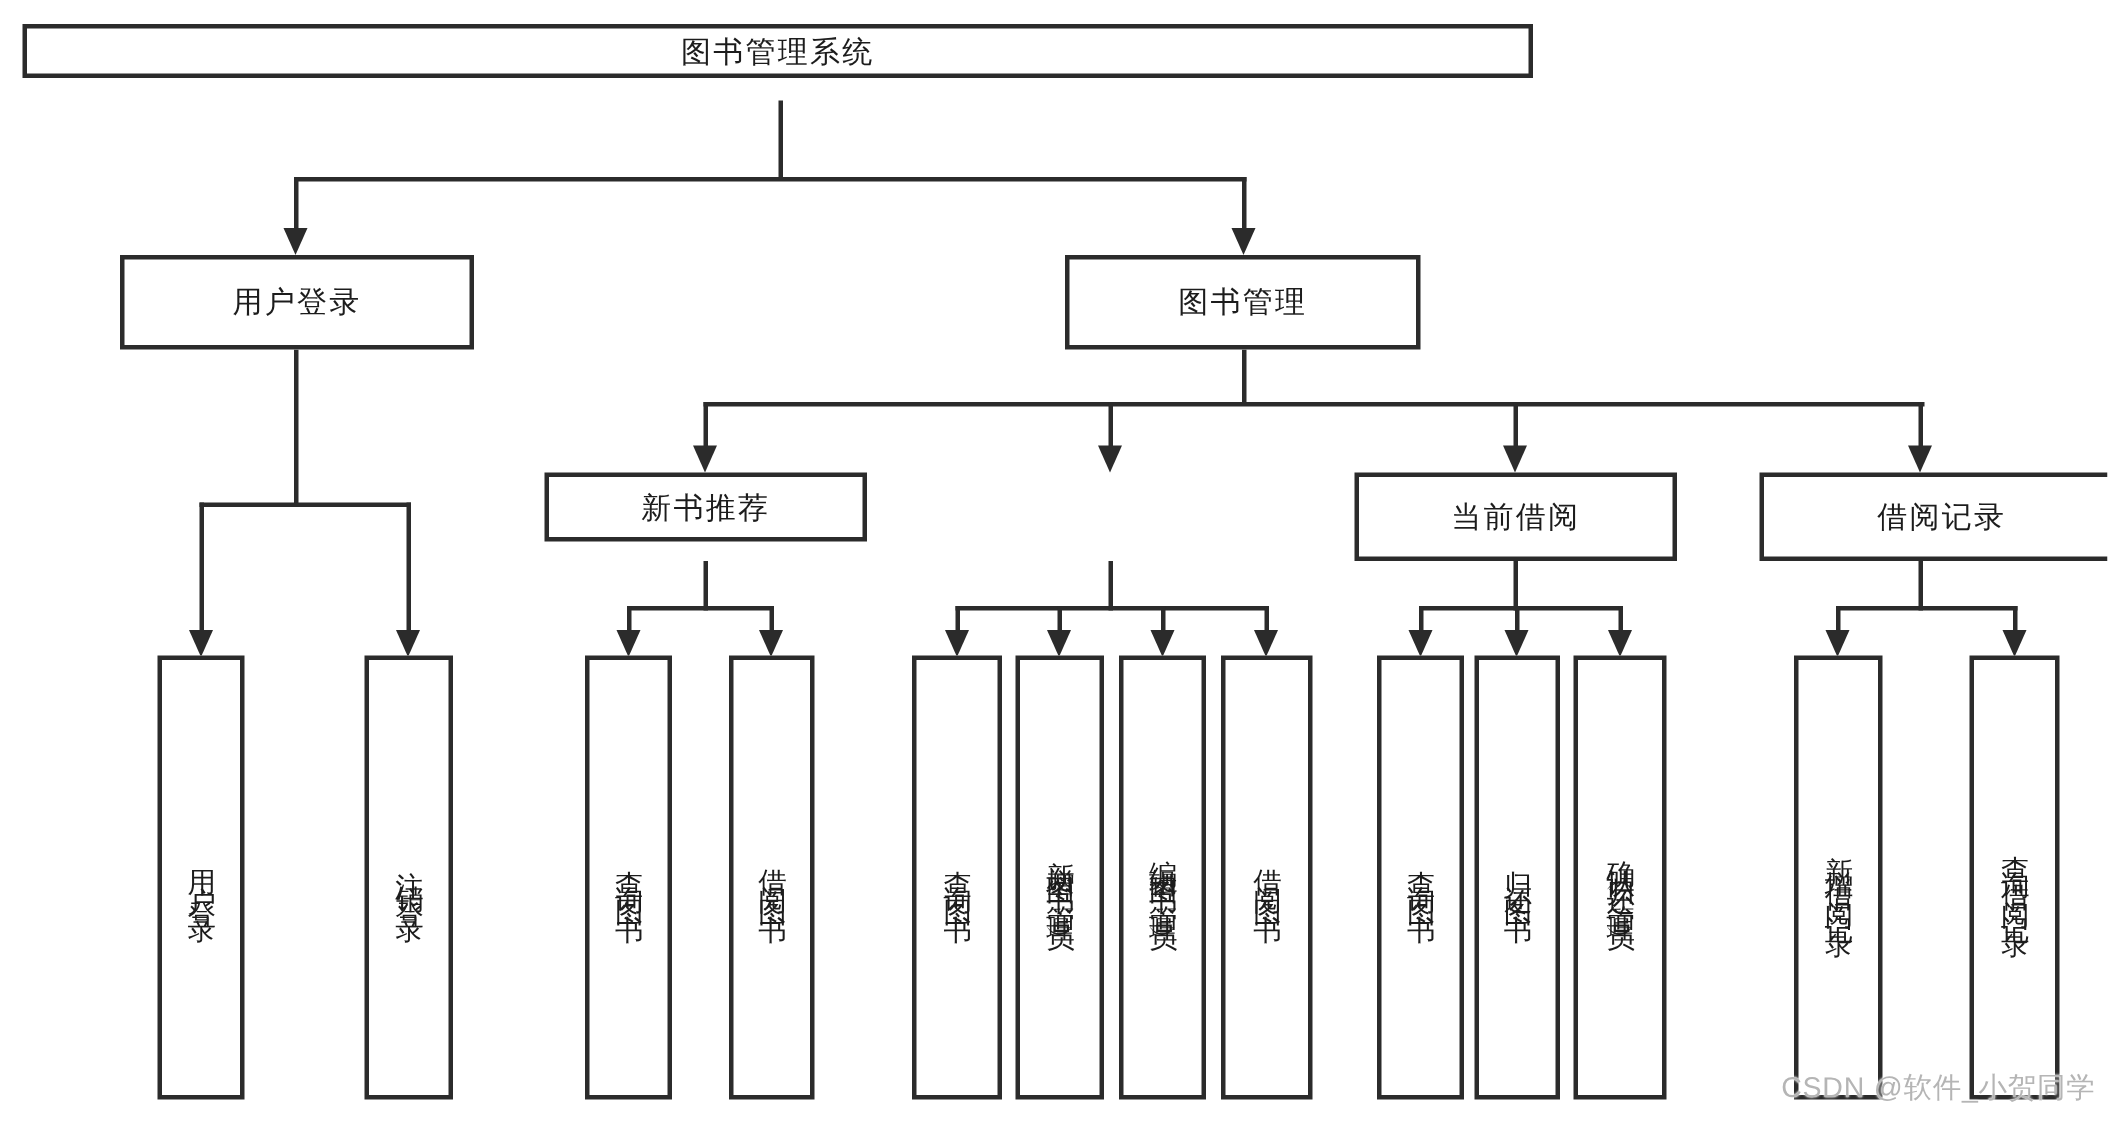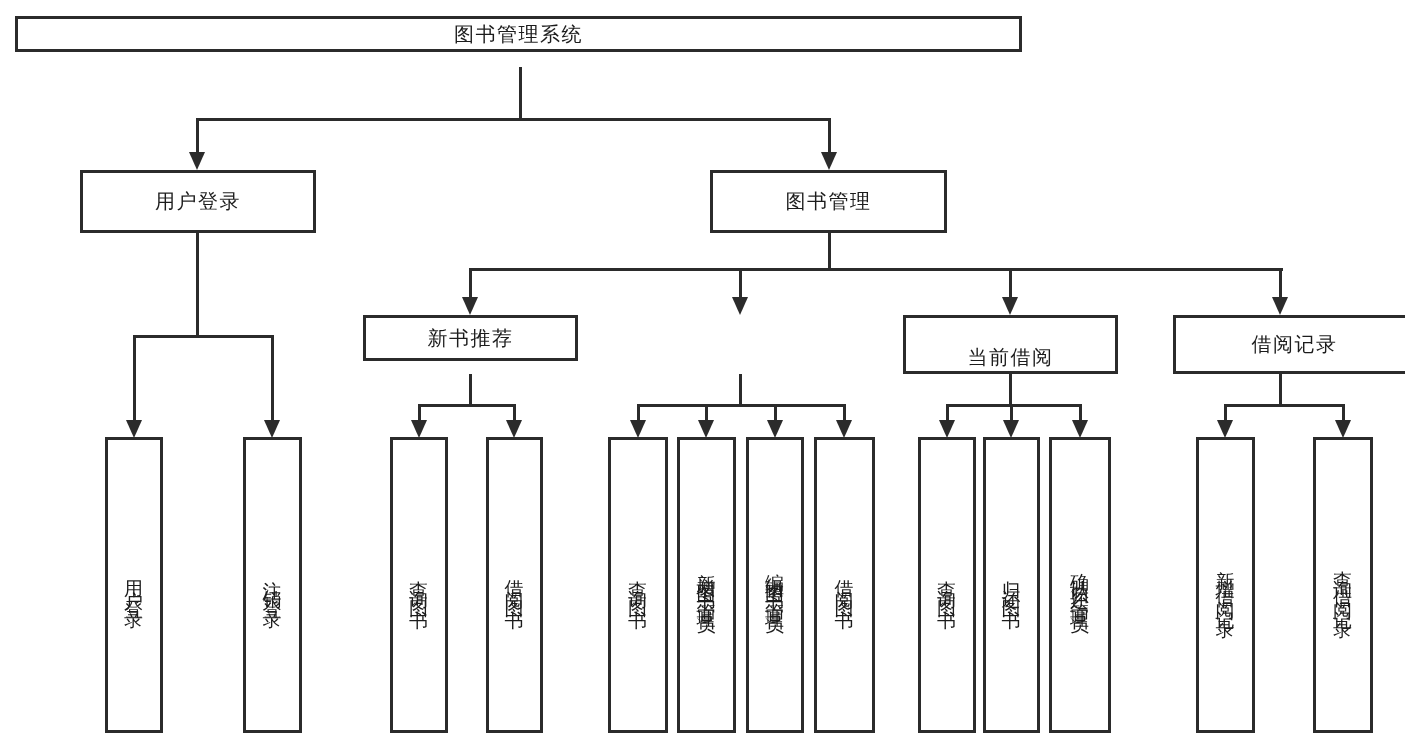--- a/index.html
+++ b/index.html
@@ -113,21 +113,21 @@
   <div class="vline" style="left:739px; top:268px; height:30px;"></div>
   <div class="arrowhead" style="left:732px; top:297px;"></div>
   <div class="vline" style="left:1009px; top:268px; height:30px;"></div>
   <div class="arrowhead" style="left:1002px; top:297px;"></div>
   <div class="vline" style="left:1279px; top:268px; height:30px;"></div>
   <div class="arrowhead" style="left:1272px; top:297px;"></div>
 
   <div class="box" style="left:363px; top:315px; width:215px; height:46px;">
     <span class="hlabel">新书推荐</span>
   </div>
-  <div class="box" style="left:903px; top:315px; width:215px; height:59px;align-items:flex-end;">
+  <div class="box" style="left:903px; top:315px; width:215px; height:59px;">
     <span class="hlabel">当前借阅</span>
   </div>
   <div class="box" style="left:1173px; top:315px; width:243px; height:59px;">
     <span class="hlabel">借阅记录</span>
   </div>
 
   <div class="vline" style="left:469px; top:374px; height:33px;"></div>
   <div class="hline" style="left:418px; top:404px; width:98px;"></div>
   <div class="vline" style="left:418px; top:404px; height:17px;"></div>
   <div class="arrowhead" style="left:411px; top:420px;"></div>
@@ -198,14 +198,15 @@
     <span class="vlabel" style="letter-spacing:6px;">确认归还（管理员）</span>
   </div>
 
   <div class="box" style="left:1196px; top:437px; width:59px; height:296px;">
     <span class="vlabel">新增借阅记录</span>
   </div>
   <div class="box" style="left:1313px; top:437px; width:60px; height:296px;">
     <span class="vlabel">查询借阅记录</span>
   </div>
 
+  <div class="watermark">CSDN @软件_小贺同学</div>
 
 </div>
 
 </body></html>

